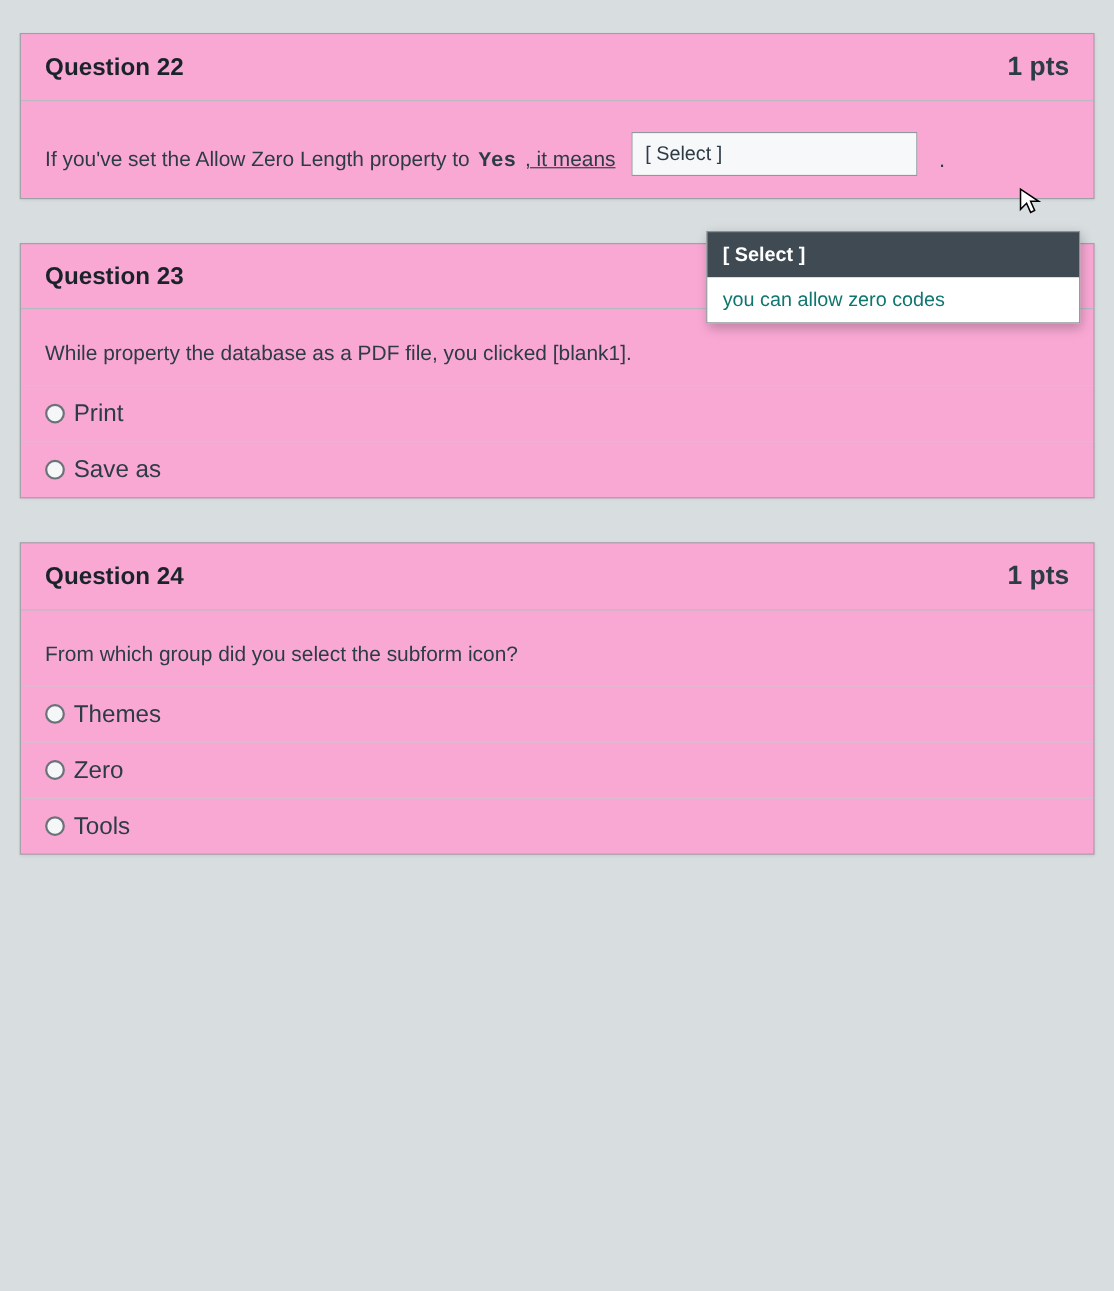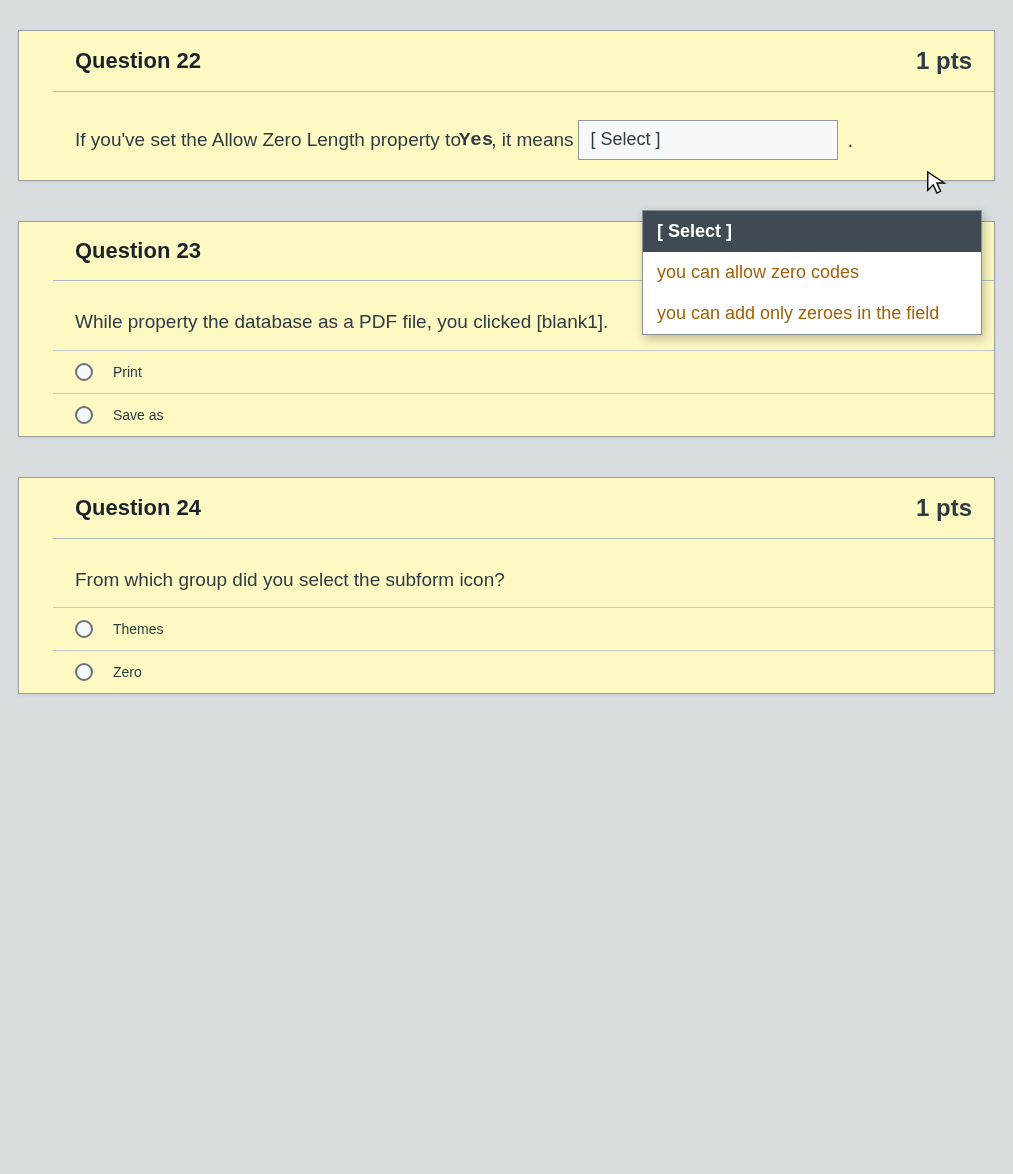--- a/index.html
+++ b/index.html
@@ -6,25 +6,24 @@
   body {
     font-family: "Helvetica Neue", Helvetica, Arial, sans-serif;
     background: #d8dde0;
     width: 1013px;
     min-height: 1174px;
     padding: 30px 18px 20px 18px;
     color: #2d3b45;
     position: relative;
   }
   .question-card {
-    background: #fef9c3;
+    background: #f9a8d4;
     border: 1px solid #9aa2a6;
     margin-bottom: 40px;
     box-shadow: 0 1px 3px rgba(0,0,0,.08);
-    padding-left: 34px;
   }
   .q-header {
     display: flex;
     justify-content: space-between;
     align-items: center;
     padding: 16px 22px;
     border-bottom: 1px solid #b4bbbf;
   }
   .q-title {
     font-weight: 700;
@@ -35,22 +34,22 @@
     font-weight: 700;
     font-size: 24px;
   }
   .q-body {
     padding: 28px 22px 20px 22px;
     font-size: 19px;
     line-height: 1.4;
   }
   .inline-row {
     display: flex;
-    align-items: center;
-    gap: 4px;
+    align-items: flex-end;
+    gap: 14px;
     flex-wrap: wrap;
   }
   .inline-row .yes { font-weight: 700; font-family: Liberation Mono, monospace; }
   .select-box {
     border: 1px solid #8f979c;
     background: #f6f8f9;
     padding: 6px 12px;
     font-size: 18px;
     min-width: 260px;
     height: 40px;
@@ -62,22 +61,22 @@
     margin-left: 6px;
   }
   .options-area {
     margin-top: 14px;
   }
   .option-row {
     border-top: 1px solid #c2c8cb;
     padding: 12px 22px;
     display: flex;
     align-items: center;
-    gap: 20px;
-    font-size: 14px;
+    gap: 8px;
+    font-size: 22px;
   }
   .option-row:last-child { border-bottom: 0; }
   .radio {
     width: 18px; height: 18px;
     border: 2px solid #6b7378;
     border-radius: 50%;
     flex: 0 0 auto;
     background: #f4f6f7;
   }
   
@@ -87,21 +86,21 @@
     left: 642px;
     width: 340px;
     background: #fff;
     border: 1px solid #8a9196;
     box-shadow: 2px 4px 10px rgba(0,0,0,.25);
     z-index: 10;
     font-size: 18px;
   }
   .dropdown .dd-item {
     padding: 10px 14px;
-    color: #a16207;
+    color: #0f766e;
     white-space: nowrap;
   }
   .dropdown .dd-item.header {
     background: #3f4a52;
     color: #fff;
     font-weight: 600;
   }
   .cursor-icon {
     position: absolute;
     top: 170px;
@@ -116,39 +115,38 @@
 
 <div class="question-card">
   <div class="q-header">
     <div class="q-title">Question 22</div>
     <div class="q-pts">1 pts</div>
   </div>
   <div class="q-body">
     <div class="inline-row">
       <span>If you've set the Allow Zero Length property to </span>
       <span class="yes" style="margin-left:-6px;">Yes</span>
-      <span style="margin-left:-6px;">, it means</span>
+      <span style="margin-left:-6px;text-decoration:underline;">, it means</span>
       <div class="select-box">
         <span>[ Select ]</span>
       </div>
       <span class="after-dot">.</span>
     </div>
   </div>
 </div>
 
 <div class="cursor-icon">
   <svg viewBox="0 0 24 28">
     <path d="M3 2 L3 22 L9 16 L13 25 L17 23 L13 14 L21 14 Z" fill="#fff" stroke="#000" stroke-width="1.5"></path>
   </svg>
 </div>
 
 <div class="dropdown">
   <div class="dd-item header">[ Select ]</div>
   <div class="dd-item">you can allow zero codes</div>
-  <div class="dd-item">you can add only zeroes in the field</div>
 </div>
 
 <div class="question-card">
   <div class="q-header">
     <div class="q-title">Question 23</div>
     <div class="q-pts"></div>
   </div>
   <div class="q-body" style="padding-bottom:0;">
     <div>While property the database as a PDF file, you clicked [blank1].</div>
   </div>
@@ -174,14 +172,18 @@
   </div>
   <div class="options-area">
     <div class="option-row">
       <span class="radio"></span>
       <span>Themes</span>
     </div>
     <div class="option-row">
       <span class="radio"></span>
       <span>Zero</span>
     </div>
+    <div class="option-row">
+      <span class="radio"></span>
+      <span>Tools</span>
+    </div>
   </div>
 </div>
 
 </body></html>

